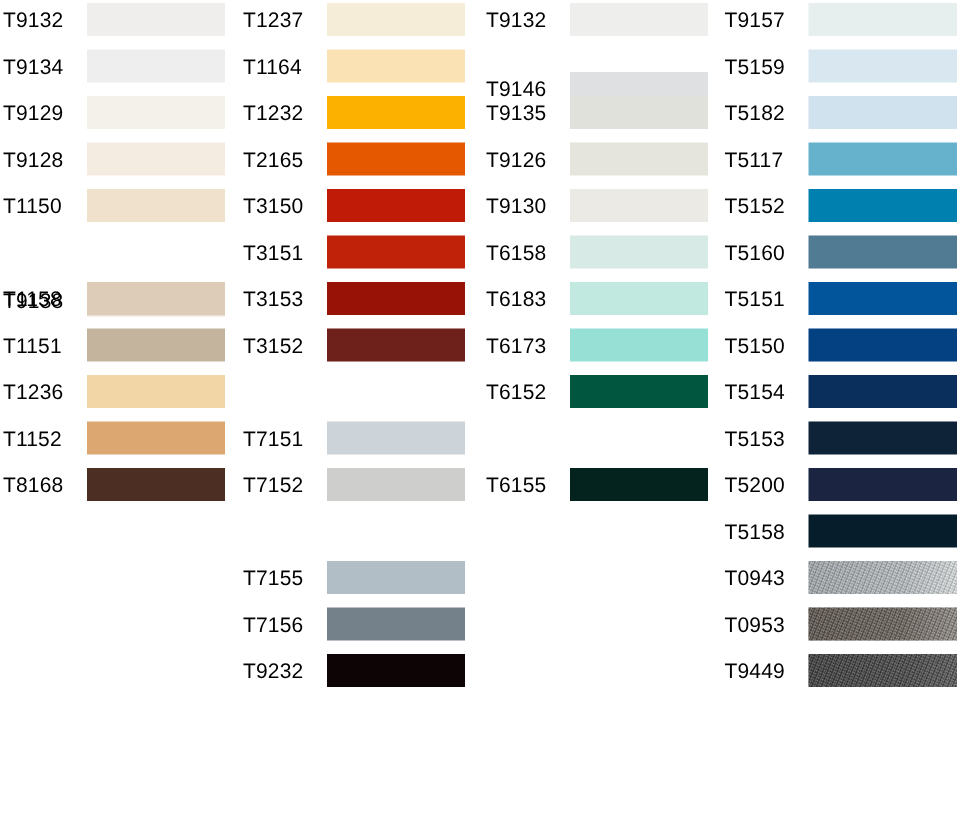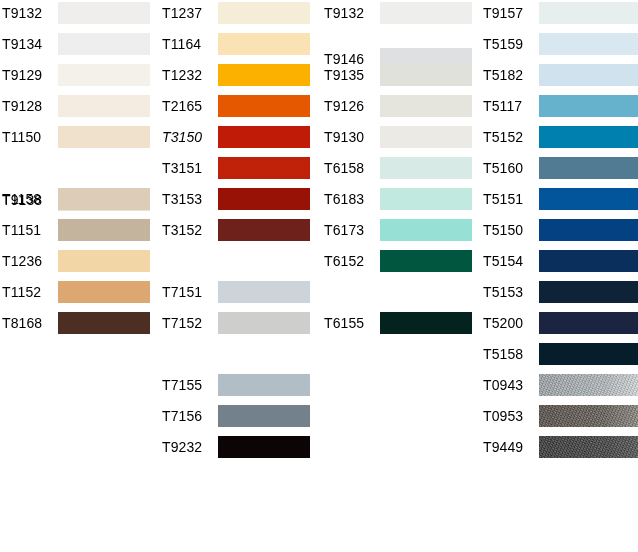--- a/index.html
+++ b/index.html
@@ -122,21 +122,21 @@
         <div class="swatch-chip" style="background: rgb(250, 226, 180);"></div>
       </div>
       <div class="swatch-row" style="top: 62px;">
         <div class="swatch-label">T1232</div>
         <div class="swatch-chip" style="background: rgb(252, 177, 0);"></div>
       </div>
       <div class="swatch-row" style="top: 93px;">
         <div class="swatch-label">T2165</div>
         <div class="swatch-chip" style="background: rgb(230, 88, 0);"></div>
       </div>
-      <div class="swatch-row" style="top: 124px; font-style: italic;">
+      <div class="swatch-row" style="top: 124px;">
         <div class="swatch-label">T3150</div>
         <div class="swatch-chip" style="background: rgb(191, 27, 6);"></div>
       </div>
       <div class="swatch-row" style="top: 155px;">
         <div class="swatch-label">T3151</div>
         <div class="swatch-chip" style="background: rgb(192, 34, 9);"></div>
       </div>
       <div class="swatch-row" style="top: 186px;">
         <div class="swatch-label">T3153</div>
         <div class="swatch-chip" style="background: rgb(153, 18, 6);"></div>

